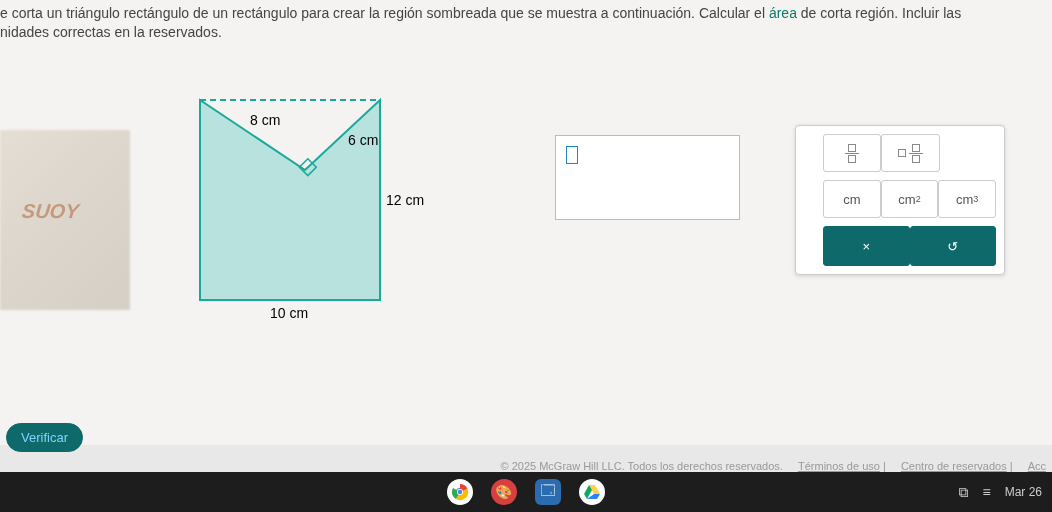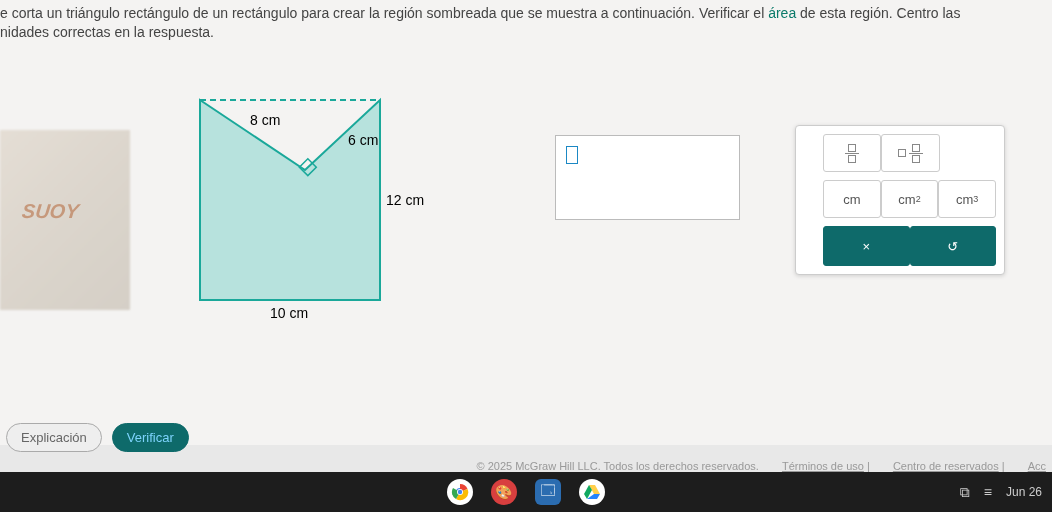--- a/index.html
+++ b/index.html
@@ -113,21 +113,21 @@
     color: #666;
   }
   .pill.primary { background: #0e6a6a; color: #7dd3fc; border-color: #0e6a6a; }
   .copyright {
     position: absolute;
     bottom: 40px;
     right: 6px;
     font-size: 11px;
     color: #999;
   }
-  .copyright a { color: #999; text-decoration: underline; margin-left: 20px;}
+  .copyright a { color: #999; text-decoration: underline; margin-left: 12px;}
   .taskbar {
     position: absolute;
     bottom: 0; left:0; width:100%; height:40px;
     background: #1d1d1d;
     display:flex; align-items:center; justify-content:center;
     gap: 18px;
   }
   .taskbar .app { width:26px; height:26px; border-radius:50%; display:flex;align-items:center;justify-content:center; font-size:14px;}
   .tb-right { position:absolute; right:10px; color:#ccc; font-size:12px; display:flex; align-items:center; gap:14px;}
   .tb-right .icon { font-size:14px;}
@@ -138,22 +138,22 @@
     filter: blur(1px);
   }
   .photo-text { position:absolute; left:22px; top:200px; color:#b05c2c; font-style:italic; font-weight:bold; font-size:20px; opacity:0.5; transform:skewX(-6deg);}
 </style>
 </head>
 <body>
 
 <div class="work-area">
 
   <div class="question">
-    <span>e corta un triángulo rectángulo de un rectángulo para crear la región sombreada que se muestra a continuación. Verificar el </span><a class="area-link">área</a><span> de esta región. Centro las</span><br>
-    <span>nidades correctas en la respuesta.</span>
+    <span>e corta un triángulo rectángulo de un rectángulo para crear la región sombreada que se muestra a continuación. Calcular el </span><a class="area-link">área</a><span> de corta región. Incluir las</span><br>
+    <span>nidades correctas en la reservados.</span>
   </div>
 
   <div class="photo-bg"></div>
   <div class="photo-text">SUOY</div>
 
   <div class="canvas-row">
 
     <div class="svg-wrap">
       <svg width="260" height="260" viewBox="0 0 260 260">
 
@@ -220,21 +220,20 @@
           <span>↺</span>
         </div>
       </div>
     </div>
 
   </div>
 
 </div>
 
 <div class="bottom-bar">
-  <div class="pill">Explicación</div>
   <div class="pill primary">Verificar</div>
 </div>
 
 <div class="copyright">
   <span>© 2025 McGraw Hill LLC. Todos los derechos reservados.</span>
   <a>Términos de uso</a>
   <span> | </span>
   <a>Centro de reservados</a>
   <span> | </span>
   <a>Acc</a>
@@ -257,15 +256,15 @@
   <div class="app" style="background:#fff">
     <svg width="18" height="18" viewBox="0 0 18 18">
         <path d="M6 2 L12 2 L17 11 L11 11 Z" fill="#ffcf4a"></path>
         <path d="M6 2 L1 11 L4 16 L9 7 Z" fill="#11a861"></path>
         <path d="M11 11 L17 11 L14 16 L4 16 Z" fill="#2684fc"></path>
       </svg>
   </div>
   <div class="tb-right">
     <span class="icon">⧉</span>
     <span class="icon">≡</span>
-    <span>Jun 26</span>
+    <span>Mar 26</span>
   </div>
 </div>
 
 </body></html>

